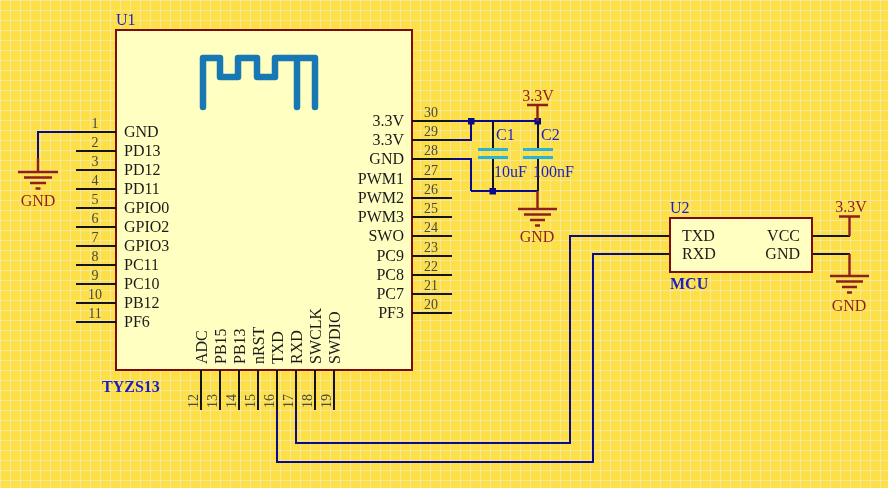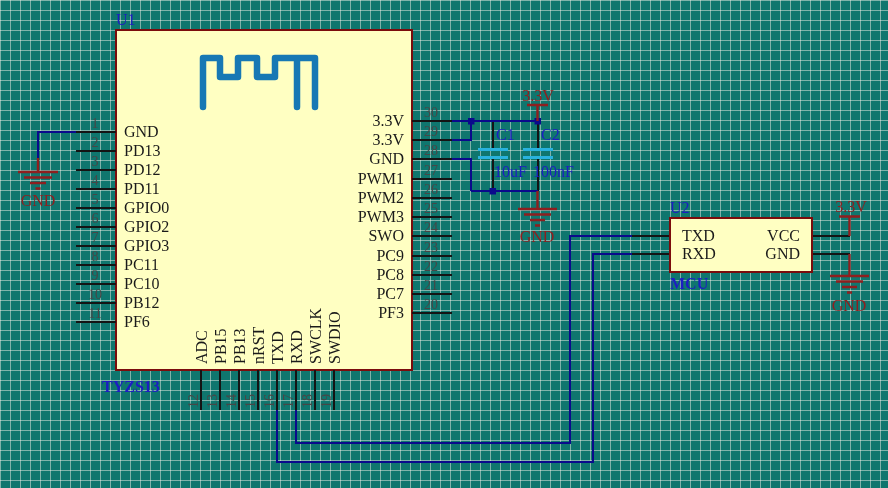--- a/index.html
+++ b/index.html
@@ -1,17 +1,17 @@
 <!DOCTYPE html>
 <html><head>
 <meta charset="utf-8">
 <style>
   html,body{margin:0;padding:0;}
   body{background:#e8e6e0;}
-  .canvas{position:relative;width:888px;height:488px;background:#0f766e;overflow:hidden;}
+  .canvas{position:relative;width:888px;height:488px;background:#fde047;overflow:hidden;}
   svg{position:absolute;left:0;top:0;}
   text{font-family:"Liberation Serif","DejaVu Serif",serif;}
   .lbl{font-size:16px;fill:#1a1a1a;}
   .num{font-size:14px;fill:#474747;}
   .des{font-size:16px;fill:#1d1dc2;}
   .b{font-weight:bold;}
   .net{font-size:16px;fill:#8e1f1f;}
   .mid{text-anchor:middle;}
   .end{text-anchor:end;}
 </style>

